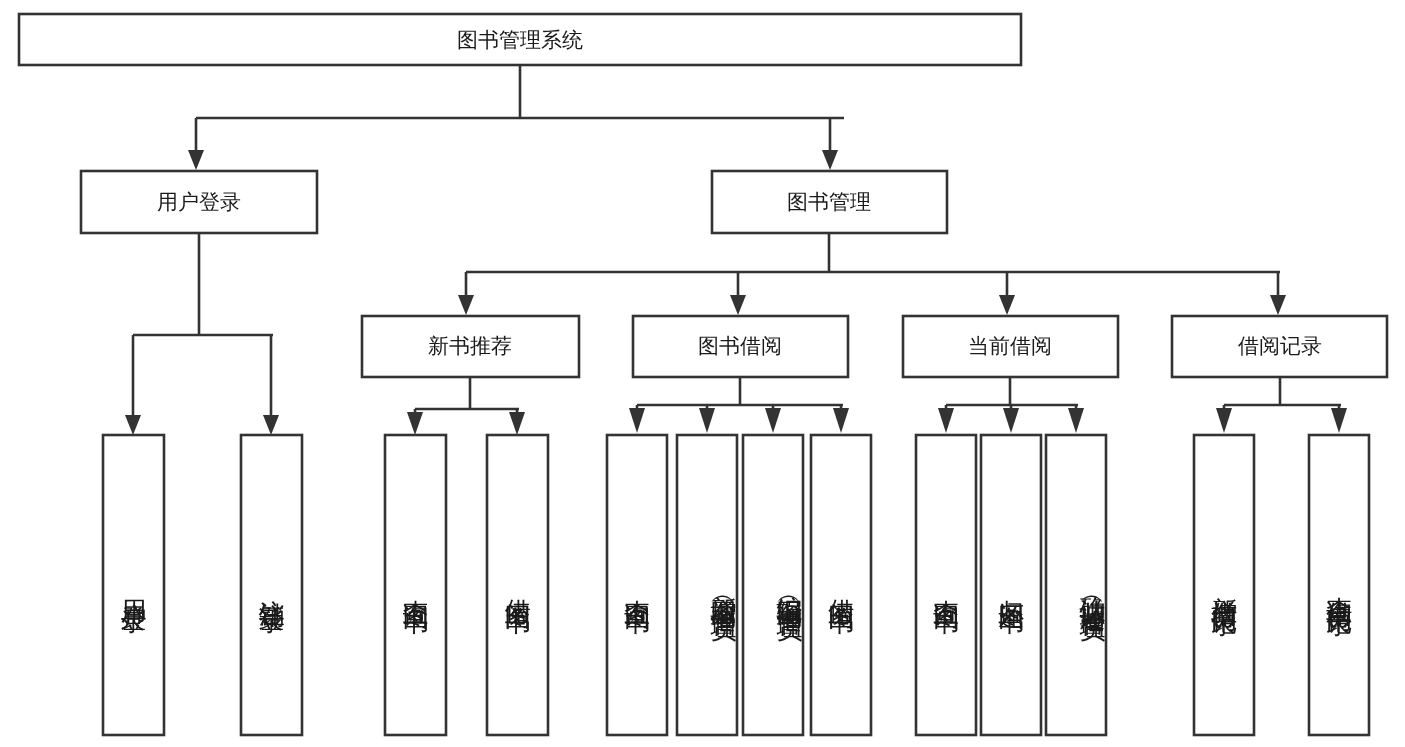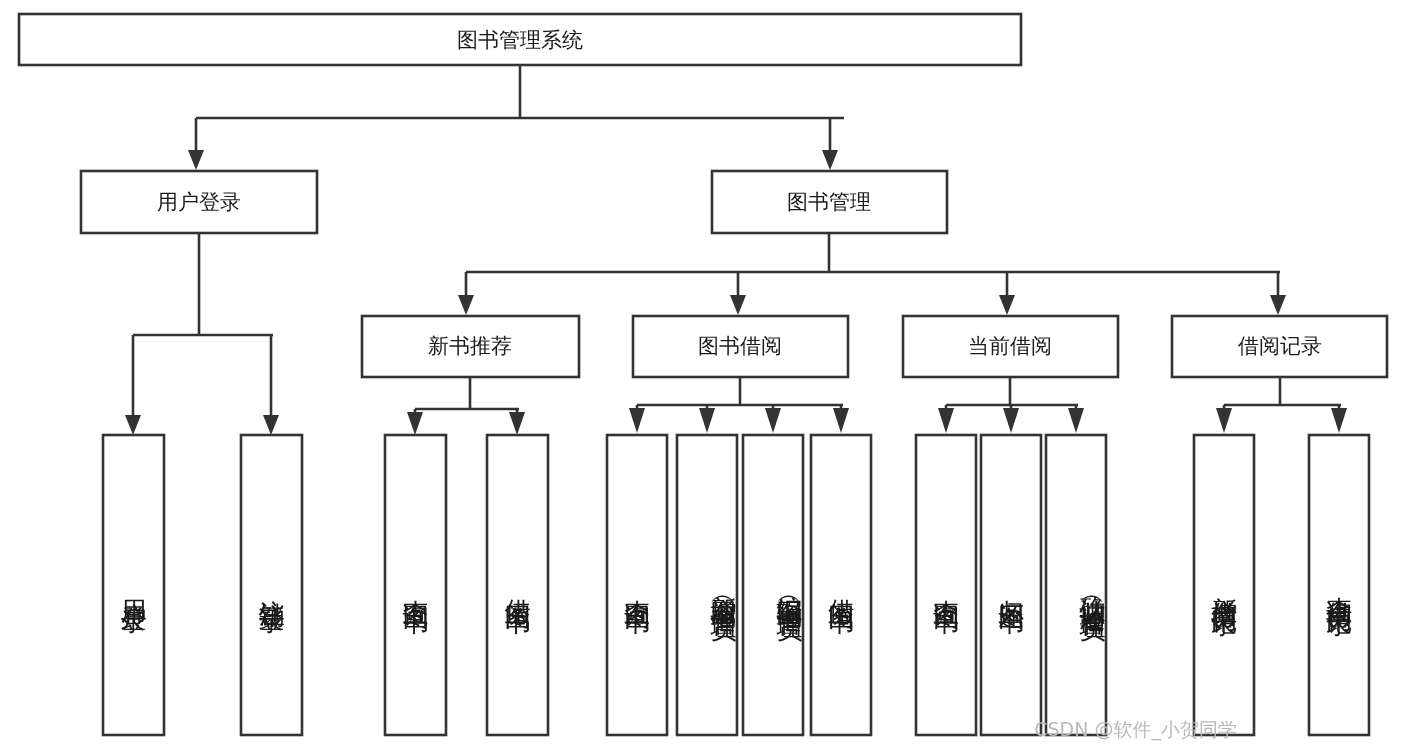--- a/index.html
+++ b/index.html
@@ -225,15 +225,14 @@
   <div class="leaf-label" style="left:743px; top:435px; width:60px; height:300px; align-items:flex-start; padding-top:6px; box-sizing:border-box;">编辑图书（管理员）</div>
   <div class="leaf-label" style="left:811px; top:435px; width:60px; height:300px;">借阅图书</div>
 
   <div class="leaf-label" style="left:916px; top:435px; width:60px; height:300px;">查询图书</div>
   <div class="leaf-label" style="left:981px; top:435px; width:60px; height:300px;">归还图书</div>
   <div class="leaf-label" style="left:1046px; top:435px; width:60px; height:300px; align-items:flex-start; padding-top:6px; box-sizing:border-box;">确认归还（管理员）</div>
 
   <div class="leaf-label" style="left:1194px; top:435px; width:60px; height:300px;">新增借阅记录</div>
   <div class="leaf-label" style="left:1309px; top:435px; width:60px; height:300px;">查询借阅记录</div>
 
-  <div class="watermark">CSDN @软件_小贺同学</div>
 
 </div>
 
 </body></html>

